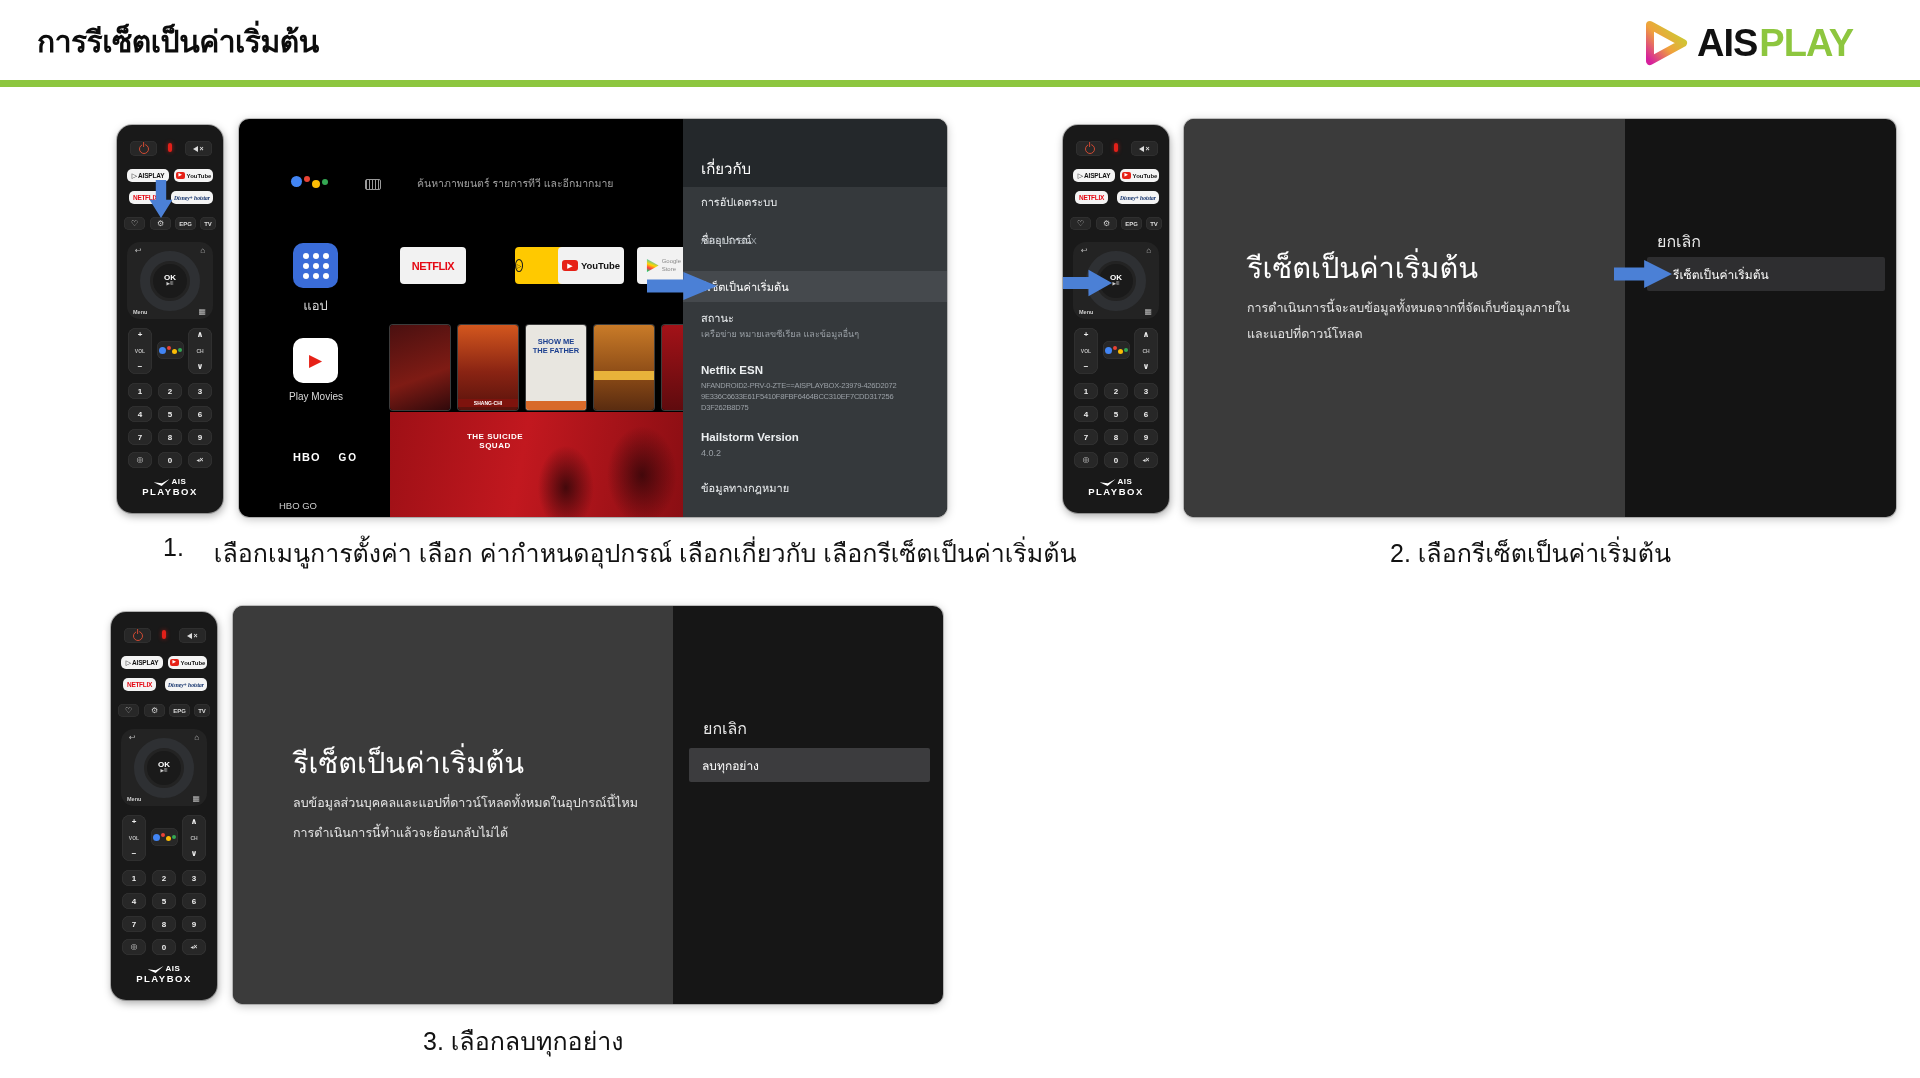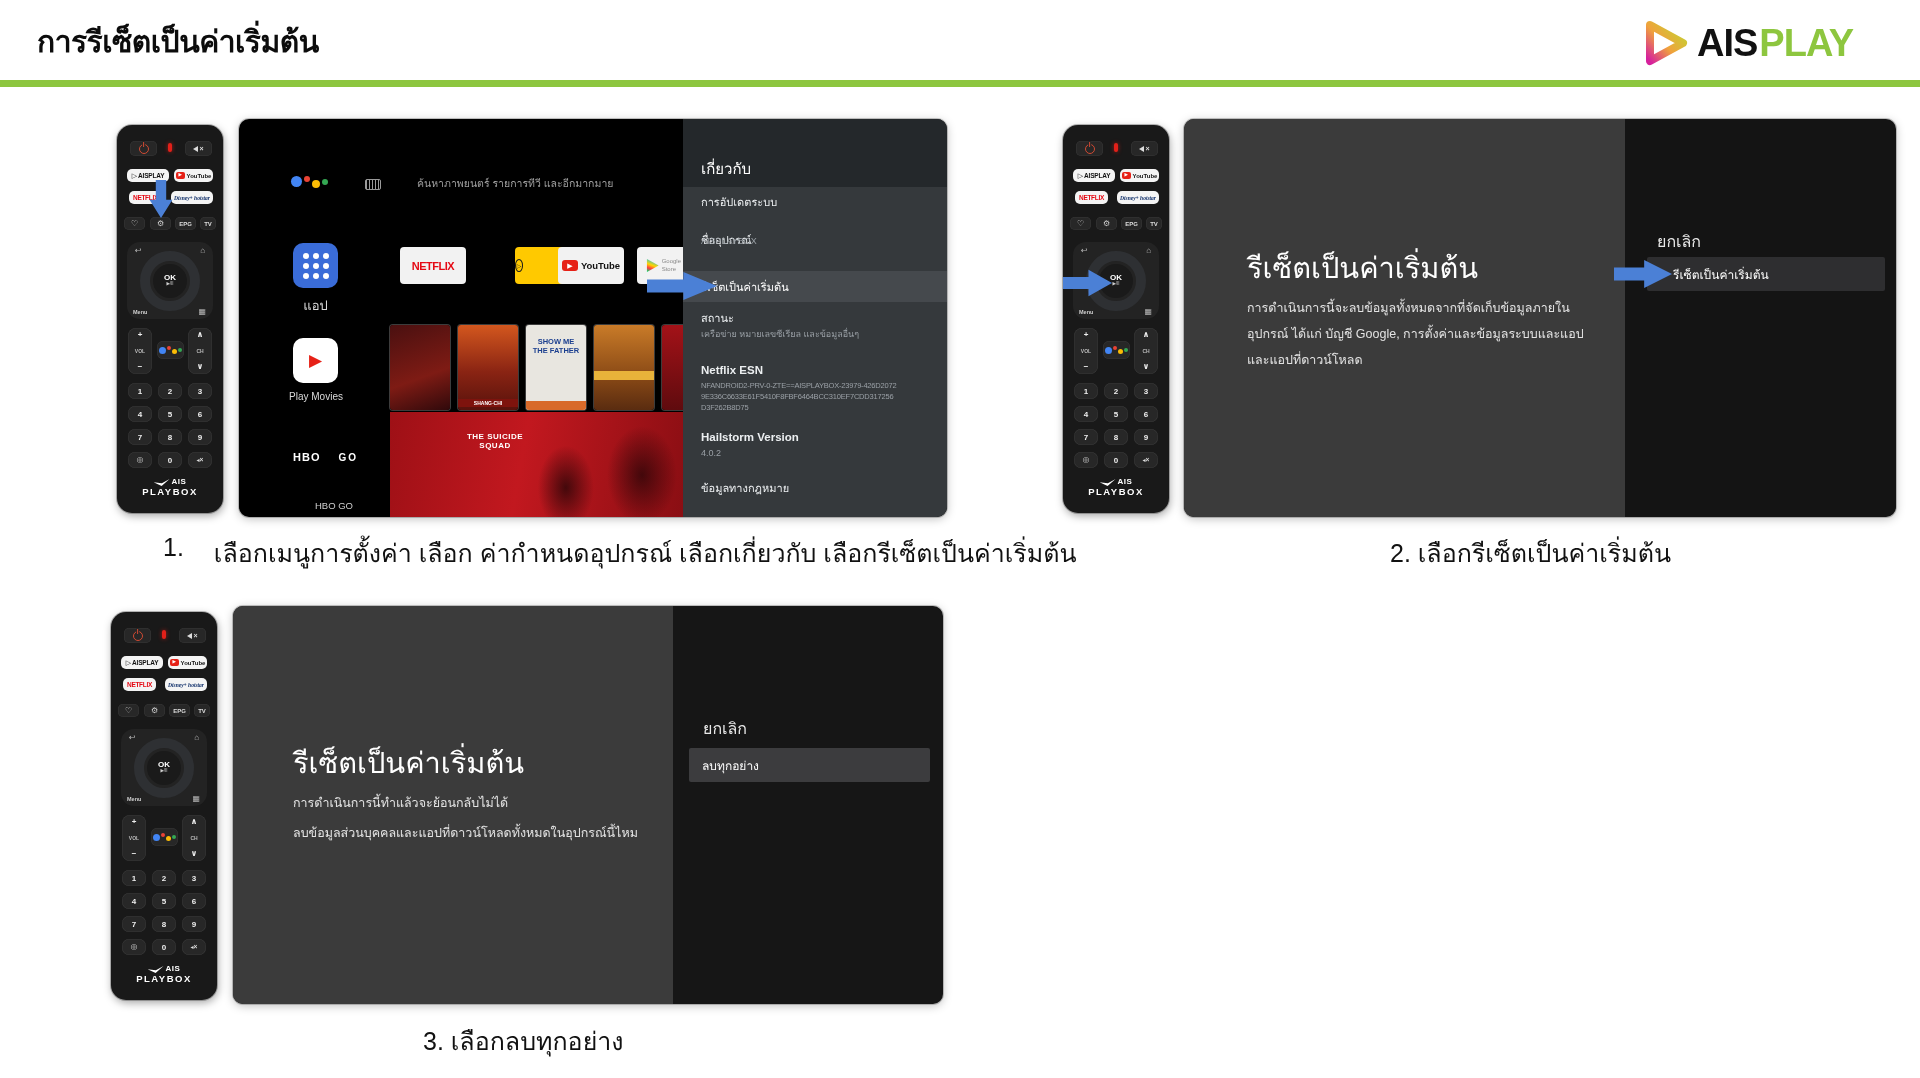--- a/index.html
+++ b/index.html
@@ -120,21 +120,21 @@
   .p4-band{position:absolute;left:0;right:0;top:46px;height:9px;background:#e8b33a;}
   .poster.p5{background:linear-gradient(180deg,#a31218,#5f0b0e);}
   .banner{position:absolute;left:151px;top:293px;width:293px;height:105px;
     background:radial-gradient(40px 60px at 60% 72%,rgba(40,5,7,.8),transparent 70%),
                radial-gradient(50px 70px at 86% 60%,rgba(30,4,6,.7),transparent 70%),
                linear-gradient(100deg,#9e1016,#c2181f 45%,#8a0e13);}
   .banner-title{position:absolute;left:62px;top:20px;width:86px;color:#fff;font-weight:800;font-size:8px;line-height:1.15;text-align:center;letter-spacing:.5px;}
   .hbo{position:absolute;left:54px;top:332px;width:46px;display:flex;flex-direction:row;align-items:center;color:#fff;line-height:1.15;gap:18px;}
   .hbo1{font-size:11px;font-weight:800;letter-spacing:1px;}
   .hbo2{font-size:10px;font-weight:800;letter-spacing:2px;}
-  .hbo-label{position:absolute;left:40px;top:381px;width:74px;text-align:right;font-size:9.5px;color:#cfcfcf;}
+  .hbo-label{position:absolute;left:40px;top:381px;width:74px;text-align:left;font-size:9.5px;color:#cfcfcf;}
   
   .tv1-panel{position:absolute;left:444px;top:0;right:0;bottom:0;background:#35393c;z-index:3;}
   .p-hdr{position:absolute;left:0;right:0;top:0;height:68px;background:#24282b;}
   .p-hdr-txt{position:absolute;left:18px;top:38px;font-size:15px;font-weight:400;color:#fff;}
   .p-item{position:absolute;left:18px;font-size:11px;color:#eceff1;white-space:nowrap;}
   .p-sub{position:absolute;left:18px;font-size:9px;color:#9aa0a6;white-space:nowrap;}
   .p-update{top:74px;} .p-devname{top:112px;} .p-devval{top:117px;}
   .p-row{position:absolute;left:0;right:0;top:152px;height:31px;background:#45494d;display:flex;align-items:center;}
   .p-row-txt{margin-left:18px;font-size:11px;color:#fff;white-space:nowrap;}
   .p-status{top:190px;} .p-status-sub{top:208px;}
@@ -622,36 +622,35 @@
       <div class="p-item p-legal">ข้อมูลทางกฎหมาย</div>
     </div>
     <div class="blue-arrow arrow-right tv1-arrow"></div>
   </div>
 
   <div class="tv" id="tv2">
     <div class="confirm-left"></div>
     <div class="screen-title">รีเซ็ตเป็นค่าเริ่มต้น</div>
     <div class="screen-body">
       <div>การดำเนินการนี้จะลบข้อมูลทั้งหมดจากที่จัดเก็บข้อมูลภายใน</div>
-      <div>อุปกรณ์ ได้แก่ บัญชี Google, การตั้งค่าและข้อมูลระบบและแอป</div>
       <div>และแอปที่ดาวน์โหลด</div>
     </div>
     <div class="cancel-item">ยกเลิก</div>
     <div class="confirm-row">
         <span>รีเซ็ตเป็นค่าเริ่มต้น</span>
       </div>
     <div class="blue-arrow arrow-right tv2-arrow"></div>
   </div>
 
   <div class="tv" id="tv3">
     <div class="confirm-left"></div>
     <div class="screen-title">รีเซ็ตเป็นค่าเริ่มต้น</div>
     <div class="screen-body">
+      <div>ลบข้อมูลส่วนบุคคลและแอปที่ดาวน์โหลดทั้งหมดในอุปกรณ์นี้ไหม</div>
       <div>การดำเนินการนี้ทำแล้วจะย้อนกลับไม่ได้</div>
-      <div>ลบข้อมูลส่วนบุคคลและแอปที่ดาวน์โหลดทั้งหมดในอุปกรณ์นี้ไหม</div>
     </div>
     <div class="cancel-item">ยกเลิก</div>
     <div class="confirm-row">
         <span>ลบทุกอย่าง</span>
       </div>
   </div>
 
   <div class="caption" id="cap1">
       <span>1.</span>
       <span>เลือกเมนูการตั้งค่า เลือก ค่ากำหนดอุปกรณ์ เลือกเกี่ยวกับ เลือกรีเซ็ตเป็นค่าเริ่มต้น</span>

